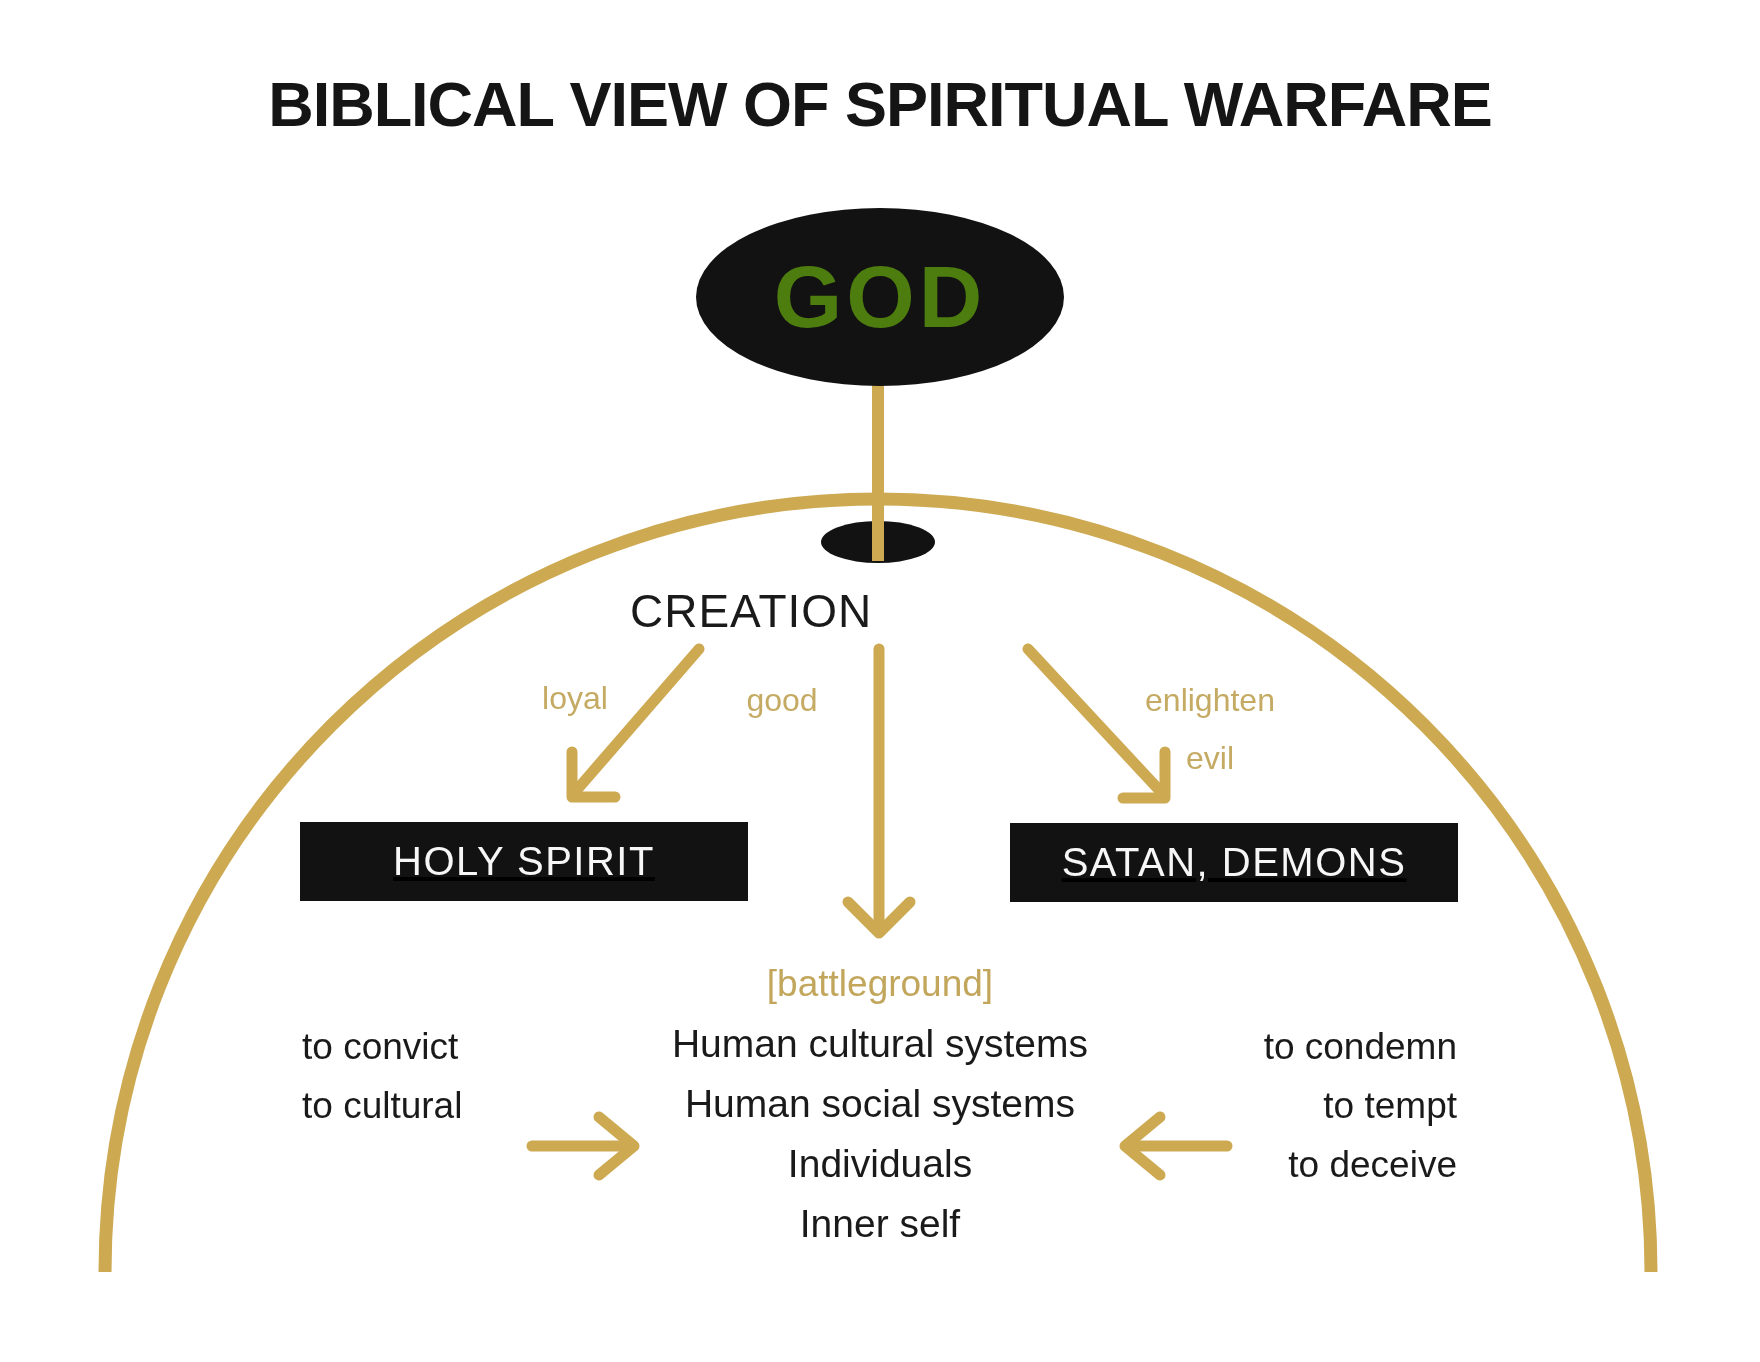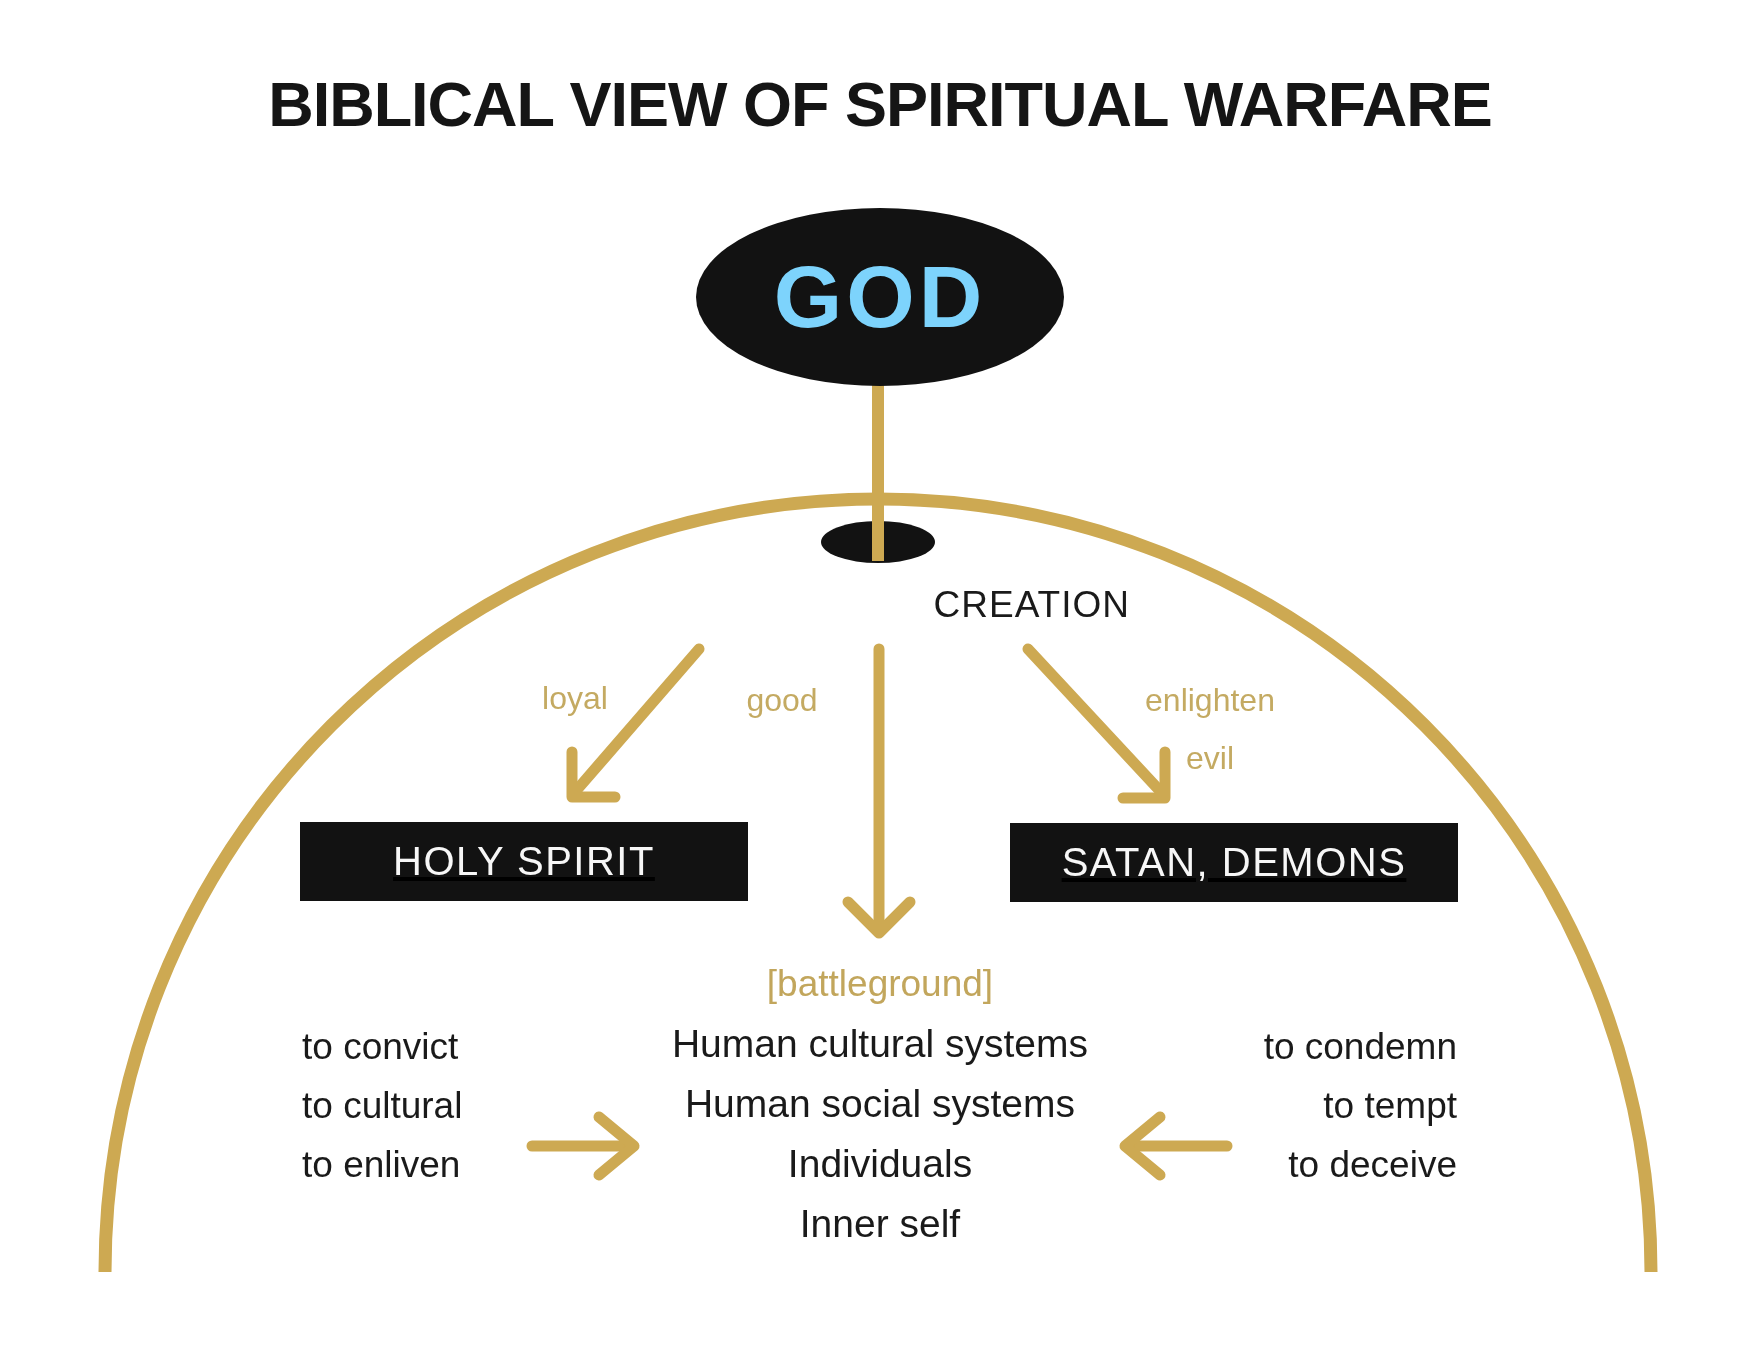--- a/index.html
+++ b/index.html
@@ -30,29 +30,29 @@
     color: #151515;
   }
   .god-ellipse {
     left: 696px; top: 208px;
     width: 368px; height: 178px;
     background: #121212;
     border-radius: 50%;
     display: flex; align-items: center; justify-content: center;
   }
   .god-ellipse span {
-    color: #7dd3fc;
+    color: #4d7c0f;
     font-size: 88px;
     font-weight: bold;
     letter-spacing: 4px;
   }
   .creation-label {
     left: 630px; top: 584px; width: 500px;
-    text-align: right;
-    font-size: 37px;
+    text-align: left;
+    font-size: 46px;
     letter-spacing: 1px;
     color: #1a1a1a;
   }
   .gold-label {
     color: #C4AA62;
     font-size: 32px;
     text-align: center;
   }
   .label-loyal      { left: 475px; top: 680px; width: 200px; }
   .label-good       { left: 682px; top: 682px; width: 200px; }
@@ -155,21 +155,20 @@
 
   <div class="abs black-box satan-box">
     <span>SATAN, DEMONS</span>
   </div>
 
   <div class="abs battleground-label">[battleground]</div>
 
   <div class="abs list left-list">
     <span class="li">to convict</span>
     <span class="li">to cultural</span>
-    <span class="li">to enliven</span>
   </div>
 
   <div class="abs list center-list">
     <span class="li">Human cultural systems</span>
     <span class="li">Human social systems</span>
     <span class="li">Individuals</span>
     <span class="li">Inner self</span>
   </div>
 
   <div class="abs list right-list">

